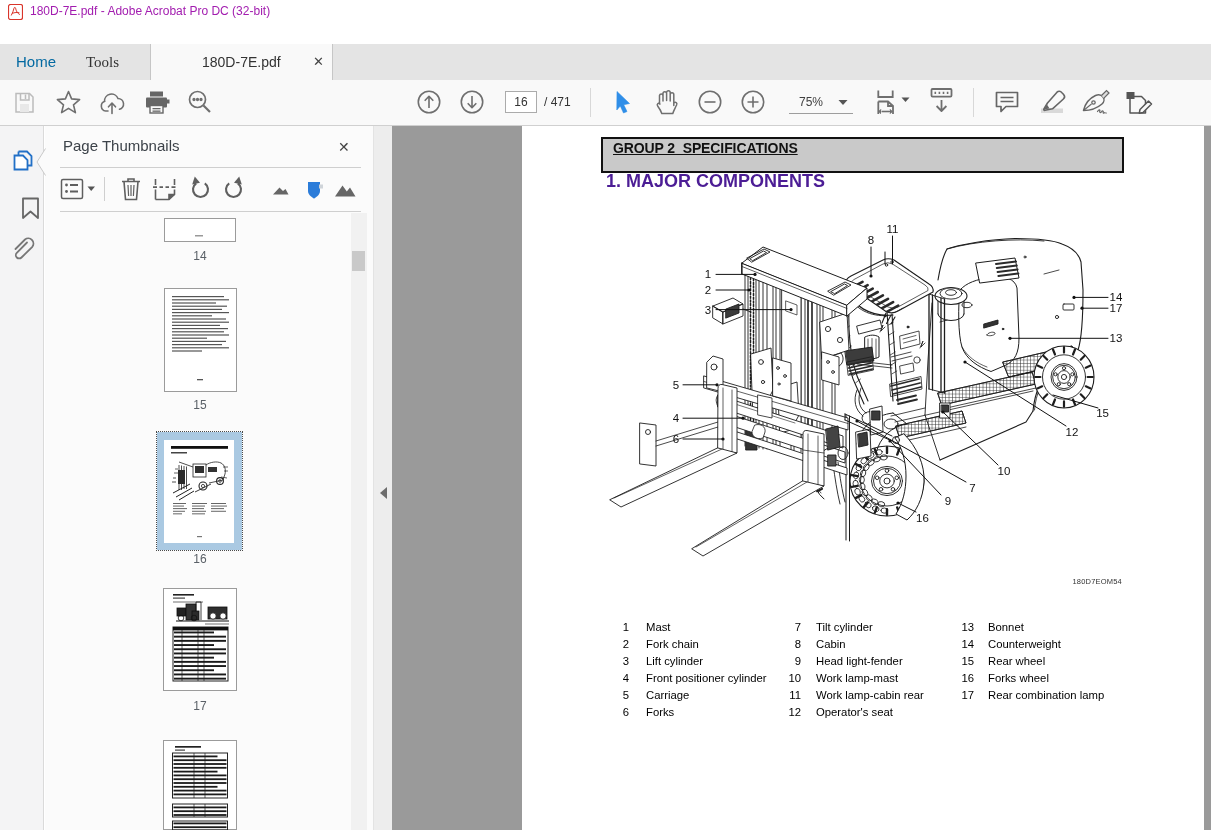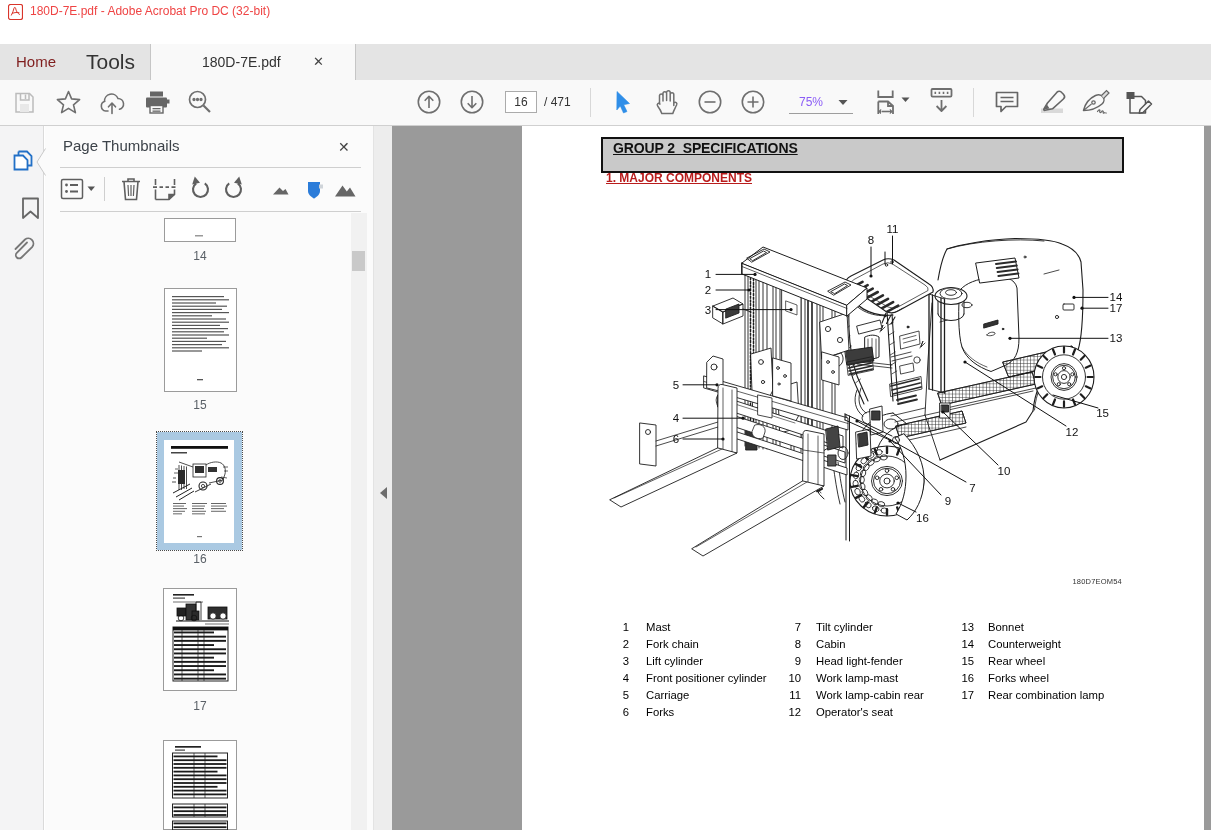--- a/index.html
+++ b/index.html
@@ -2,37 +2,37 @@
 <html><head>
 <meta charset="utf-8">
 <style>
 * { margin:0; padding:0; box-sizing:border-box; }
 html,body { width:1211px; height:830px; overflow:hidden; }
 body { font-family:"Liberation Sans", sans-serif; background:#fff; }
 #root { position:absolute; left:0; top:0; width:1211px; height:830px; background:#fff; }
 .abs { position:absolute; }
 
 #titlebar { left:0; top:0; width:1211px; height:23px; background:#ffffff; }
-#title-text { left:30px; top:0; height:23px; line-height:23px; font-size:12px; color:#ef4444; }
+#title-text { left:30px; top:0; height:23px; line-height:23px; font-size:12px; color:#a21caf; }
 
 #menubar { left:0; top:23px; width:1211px; height:21px; background:#f9f9f9; font-size:12px; color:#1b1b1b; }
 .menu-item { position:absolute; top:0; height:21px; line-height:21px; }
 
 #tabbar { left:0; top:44px; width:1211px; height:36px; background:#e4e4e4; }
-#tab-home { left:16px; top:0; height:22px; line-height:36px; font-size:15px; color:#7f1d1d; }
-#tab-tools { left:86px; top:0; height:24px; line-height:36px; font-size:21px; color:#333; }
-#tab-active { left:150px; top:0; width:206px; height:36px; background:#f9f9f9; border-left:1px solid #c6c6c6; border-right:1px solid #c6c6c6; }
+#tab-home { left:16px; top:0; height:22px; line-height:36px; font-size:15px; color:#0369a1; }
+#tab-tools { left:86px; top:0; height:24px; line-height:36px; font-size:15px; color:#333;font-family:Liberation Serif, serif; }
+#tab-active { left:150px; top:0; width:183px; height:36px; background:#f9f9f9; border-left:1px solid #c6c6c6; border-right:1px solid #c6c6c6; }
 #tab-label { left:51px; top:0; height:36px; line-height:36px; font-size:14px; color:#333; }
 #tab-x { left:162px; top:10px; width:16px; height:16px; font-size:13px; color:#444; line-height:16px; }
 
 #toolbar { left:0; top:80px; width:1211px; height:46px; background:#f9f9f9; border-bottom:1px solid #d0d0d0; }
 .vsep { position:absolute; top:8px; width:1px; height:29px; background:#d8d8d8; }
 #pagebox { left:505px; top:11px; width:32px; height:22px; background:#fff; border:1px solid #ababab; text-align:center; line-height:21px; font-size:12px; color:#333; }
 #pagecount { left:544px; top:11px; height:22px; line-height:22px; font-size:12px; color:#333; }
-#zoomtxt { left:799px; top:11px; height:22px; line-height:22px; font-size:12px; color:#8b5cf6; }
+#zoomtxt { left:799px; top:11px; height:22px; line-height:22px; font-size:12px; color:#404040; }
 #zoomline { left:789px; top:33px; width:64px; height:1px; background:#9d9d9d; }
 
 #main { left:0; top:126px; width:1211px; height:704px; }
 #iconstrip { left:0; top:0; width:44px; height:704px; background:#f4f4f5; border-right:1px solid #dadada; }
 #panel { left:45px; top:0; width:328px; height:704px; background:#fbfbfb; }
 #panel-title { left:18px; top:11px; font-size:15px; color:#3c4249;text-align:center; }
 #panel-x { left:293px; top:13px; font-size:14px; color:#444; }
 .hsep { position:absolute; left:15px; width:301px; height:1px; background:#cfcfcf; }
 #splitter { left:373px; top:0; width:19px; height:704px; background:#ededed; border-left:1px solid #e3e3e3; }
 #canvas { left:392px; top:0; width:819px; height:704px; background:#9a9a9a; }
@@ -40,21 +40,21 @@
 
 #pscroll { left:306px; top:87px; width:16px; height:617px; background:#f1f1f1; }
 #pthumb { position:absolute; left:1px; top:38px; width:13px; height:20px; background:#c9c9c9; }
 
 .thumbpage { position:absolute; background:#fff; border:1px solid #9b9b9b; }
 .thumblabel { position:absolute; width:60px; text-align:center; font-size:12px; color:#5a6067; }
 #sel16 { left:112px; top:306px; width:85px; height:118px; background:#aac9e2; outline:1px dotted #4a4a4a; }
 
 #hdrbox { left:79px; top:11px; width:523px; height:36px; background:#c9c9c9; border:2px solid #111; }
 #hdrtext { left:10px; top:0.5px; height:16px; line-height:16px; font-size:14px; font-weight:bold; color:#111; text-decoration:underline; letter-spacing:-0.1px;}
-#majhdr { left:84px; top:45px; font-size:12px; font-weight:bold; color:#b91c1c; letter-spacing:0px;text-decoration:underline; }
+#majhdr { left:84px; top:45px; font-size:18px; font-weight:bold; color:#4c1d95; letter-spacing:0px; }
 .leg { position:absolute; font-size:11.3px; color:#000; white-space:nowrap; }
 .legnum { position:absolute; font-size:11.3px; color:#000; text-align:right; width:20px; }
 #imgcode { left:526px; top:451px; width:74px; text-align:right; font-size:7.5px; color:#333; letter-spacing:0.2px; }
 </style>
 </head>
 <body>
 <div id="root">
 
   <div class="abs" id="titlebar">
     <svg class="abs" style="left:8px;top:4px" width="15" height="16" viewBox="0 0 15 16">

